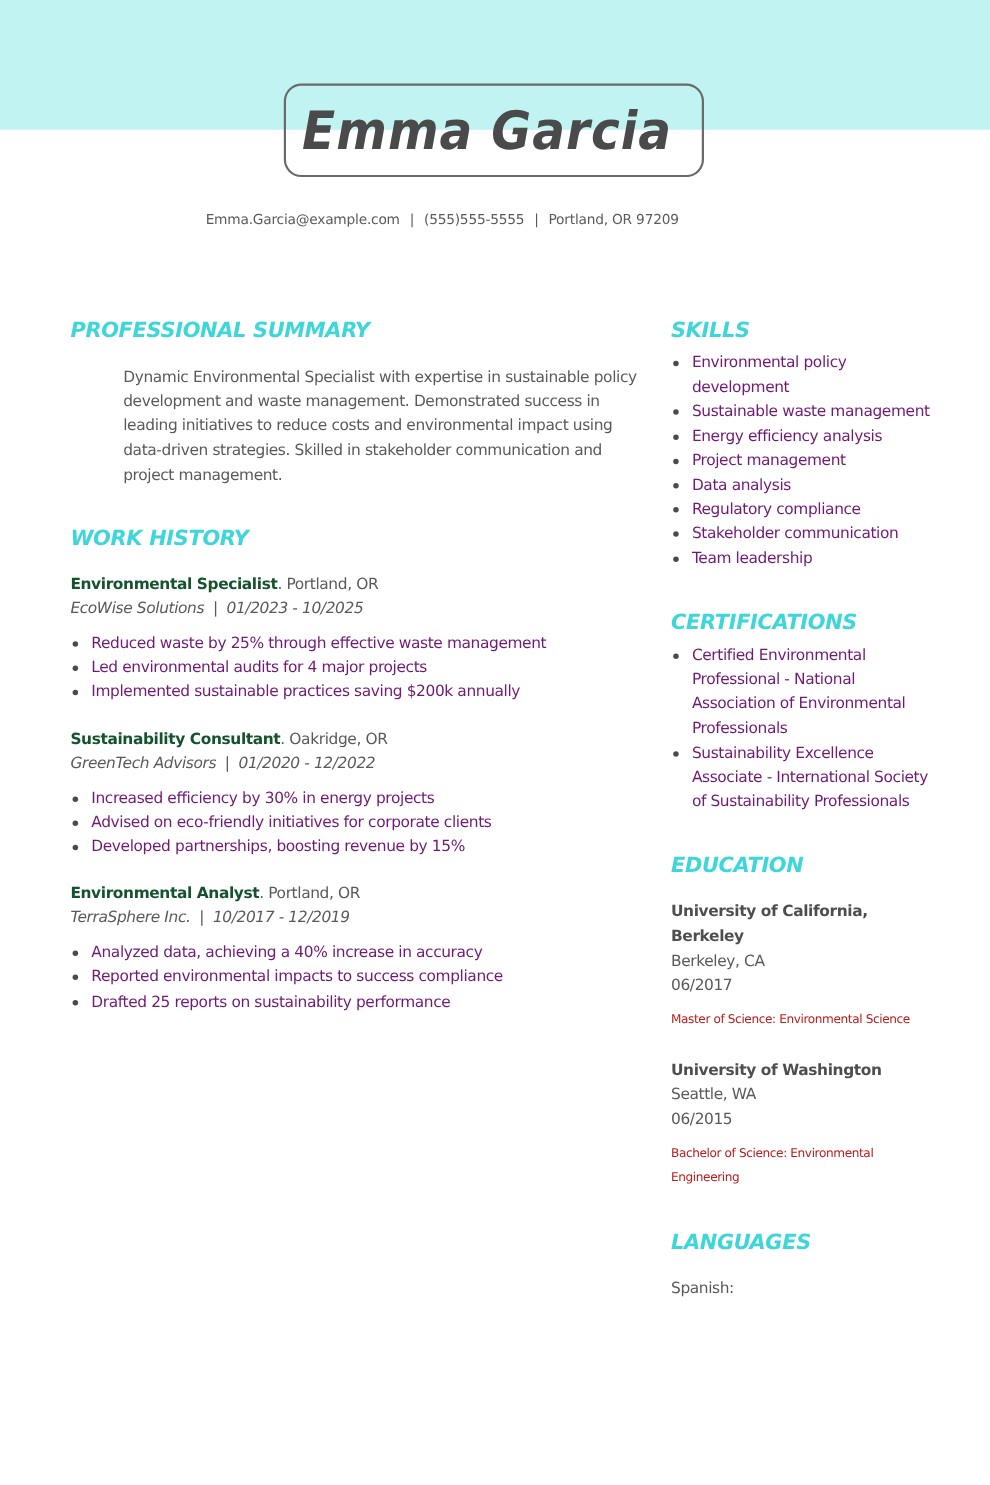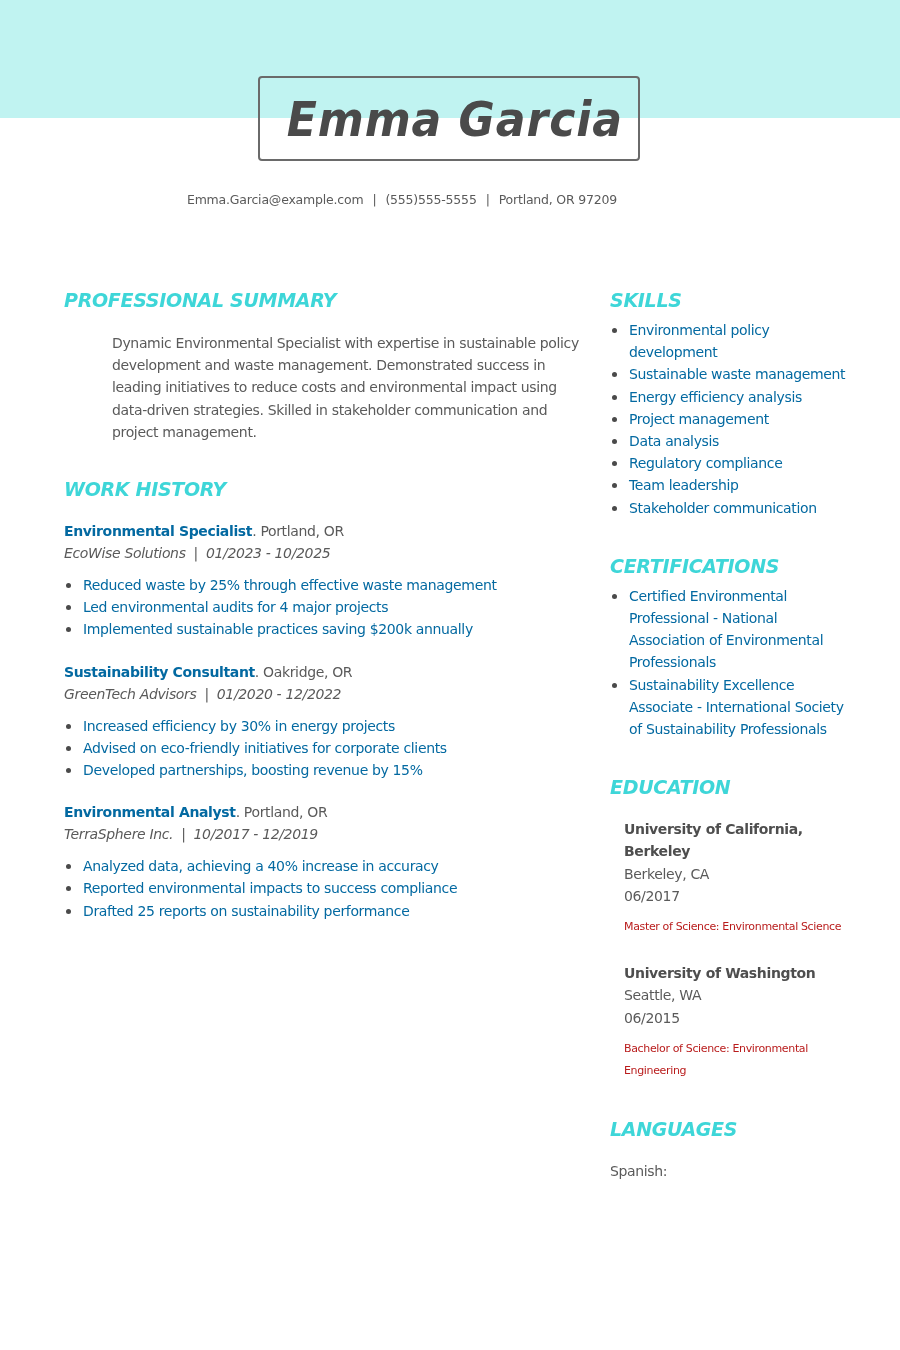--- a/index.html
+++ b/index.html
@@ -8,23 +8,23 @@
     background: #ffffff;
     font-family: "DejaVu Sans", sans-serif;
     color: #5a5a5a;
   }
   .top-band {
     position: absolute; left: 0; top: 0; width: 900px; height: 118px;
     background: #c0f3f1;
   }
   .name-box {
     position: absolute; left: 258px; top: 76px; width: 382px; height: 85px;
-    border: 2px solid #6a6a6a; border-radius: 4px;
+    border: 2px solid #6a6a6a; border-radius: 16px;
     box-sizing: border-box;
-    display: flex; align-items: center; justify-content: flex-end;
+    display: flex; align-items: center; justify-content: flex-start;
   }
   .name {
     font-family: "DejaVu Sans", sans-serif;
     font-style: italic; font-weight: bold;
     font-size: 48px; color: #4a4a4a; letter-spacing: 1px;
     transform: scaleX(0.92);
   }
   .contact {
     position: absolute; left: 0; top: 192px; width: 804px; text-align: center;
     font-size: 12.5px; color: #5a5a5a; letter-spacing: -0.2px;
@@ -40,39 +40,39 @@
     line-height: 18px;
   }
   .text { font-size: 14px; line-height: 22.2px; color: #5a5a5a; letter-spacing: -0.35px; }
 
   .summary { margin-top: 23px; width: 480px; margin-left: 48px; }
 
   .work-title { margin-top: 37px; }
   .job { margin-top: 20px; }
   .job:first-of-type { margin-top: 22px; }
   .job-head { font-size: 14px; line-height: 22px; color: #5a5a5a; letter-spacing: -0.35px; }
-  .job-head .role { font-weight: bold; color: #0369a1; }
+  .job-head .role { font-weight: bold; color: #14532d; }
   .job-sub { font-size: 14px; line-height: 22px; font-style: italic; color: #5a5a5a; letter-spacing: -0.35px; }
   .job-sub .sep { margin: 0 8px; font-style: normal; }
 
   ul.bullets { list-style: none; margin: 10px 0 0 0; padding: 0; }
   ul.bullets li {
     position: relative; padding-left: 19px;
-    font-size: 14px; line-height: 22.2px; color: #0369a1; letter-spacing: -0.35px;
+    font-size: 14px; line-height: 22.2px; color: #701a75; letter-spacing: -0.35px;
   }
   ul.bullets li::before {
     content: ""; position: absolute; left: 2px; top: 9px;
     width: 5px; height: 5px; border-radius: 50%; background: #4a4a4a;
   }
 
   .skills-list { margin-top: 23px; }
   .cert-title { margin-top: 38px; font-style: italic; }
   .cert-list { margin-top: 23px; }
   .edu-title { margin-top: 38px; }
-  .edu { margin-top: 22px; margin-left: 14px; }
+  .edu { margin-top: 22px; }
   .edu + .edu { margin-top: 24px; }
   .edu-name { font-weight: bold; color: #4e4e4e; font-size: 14px; line-height: 22.2px; letter-spacing: -0.35px; }
   .edu-line { font-size: 14px; line-height: 22.2px; color: #5a5a5a; letter-spacing: -0.35px; }
   .edu-degree { margin-top: 9px; font-size: 11px; line-height: 22.2px; color: #b91c1c; letter-spacing: -0.35px; }
   .lang-title { margin-top: 38px; }
   .lang { margin-top: 22px; }
 </style>
 </head>
 <body>
 
@@ -127,22 +127,22 @@
 
 <div class="col-right">
   <h2 class="section-title">SKILLS</h2>
   <ul class="bullets skills-list">
     <li>Environmental policy development</li>
     <li>Sustainable waste management</li>
     <li>Energy efficiency analysis</li>
     <li>Project management</li>
     <li>Data analysis</li>
     <li>Regulatory compliance</li>
+    <li>Stakeholder communication</li>
     <li>Team leadership</li>
-    <li>Stakeholder communication</li>
   </ul>
 
   <h2 class="section-title cert-title">CERTIFICATIONS</h2>
   <ul class="bullets cert-list">
     <li>Certified Environmental Professional - National Association of Environmental Professionals</li>
     <li>Sustainability Excellence Associate - International Society of Sustainability Professionals</li>
   </ul>
 
   <h2 class="section-title edu-title">EDUCATION</h2>
   <div class="edu">

